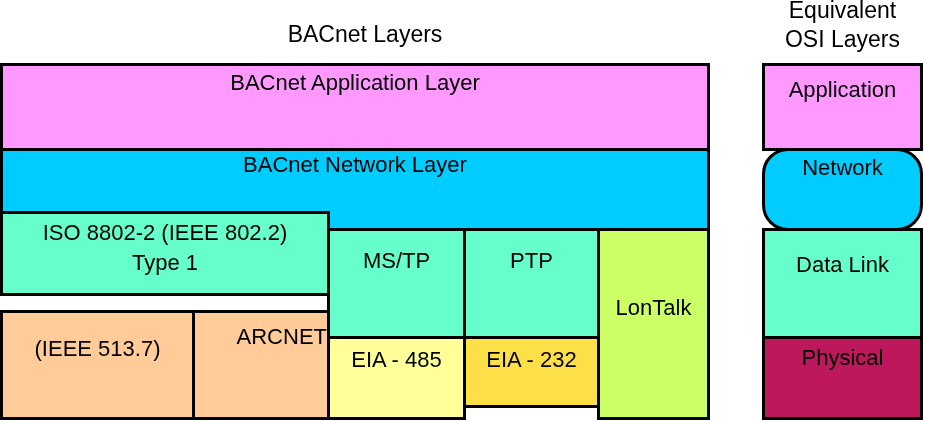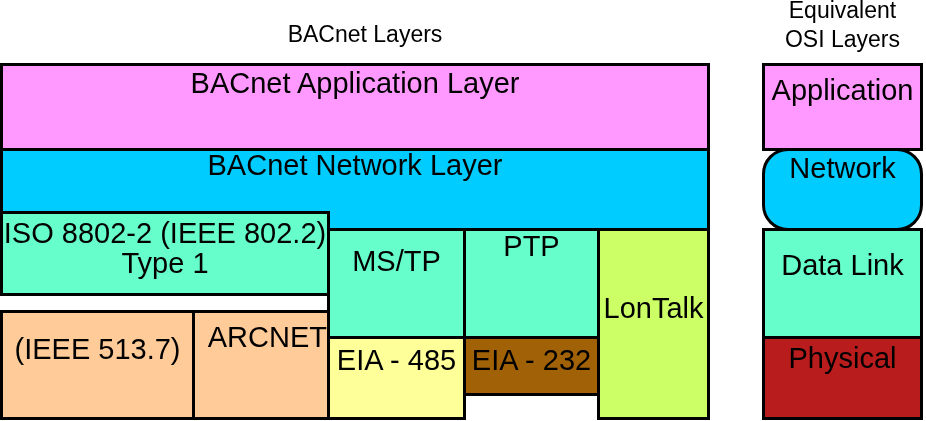--- a/index.html
+++ b/index.html
@@ -19,21 +19,21 @@
     line-height: 29px;
     white-space: nowrap;
   }
   .box {
     position: absolute;
     box-sizing: border-box;
     border: 3px solid #000000;
     display: flex;
     flex-direction: column;
     align-items: center;
-    font-size: 29px;
+    font-size: 22px;
     line-height: 26px;
     text-align: center;
   }
   .iso2 { line-height: 30px; }
 </style>
 </head>
 <body>
 
 <div class="canvas">
 
@@ -65,41 +65,41 @@
   </div>
 
   <div class="box" style="left: 327px; top: 228px; width: 139px; height: 111px; padding-top: 17px; background-color: rgb(102, 255, 204);">
     <span>MS/TP</span>
   </div>
 
   <div class="box" style="left: 327px; top: 336px; width: 139px; height: 84px; padding-top: 8px; background-color: rgb(255, 255, 153); text-align: right;">
     <span>EIA - 485</span>
   </div>
 
-  <div class="box" style="left: 463px; top: 228px; width: 137px; height: 111px; padding-top: 2px; background-color: rgb(102, 255, 204);">
+  <div class="box" style="left: 463px; top: 228px; width: 137px; height: 111px; padding-top: 17px; background-color: rgb(102, 255, 204);">
     <span>PTP</span>
   </div>
 
-  <div class="box" style="left: 463px; top: 336px; width: 137px; height: 60px; padding-top: 8px; background-color: #a16207;">
+  <div class="box" style="left: 463px; top: 336px; width: 137px; height: 72px; padding-top: 8px; background-color: #fde047;">
     <span>EIA - 232</span>
   </div>
 
   <div class="box" style="left: 597px; top: 228px; width: 113px; height: 192px; padding-top: 64px; background-color: rgb(204, 255, 102); align-items: center;">
     <span>LonTalk</span>
   </div>
 
   <div class="box" style="left: 762px; top: 63px; width: 161px; height: 88px; padding-top: 11px; background-color: rgb(255, 153, 255);">
     <span>Application</span>
   </div>
 
   <div class="box" style="left: 762px; top: 148px; width: 161px; height: 83px; padding-top: 4px; background-color: rgb(0, 204, 255); border-radius: 26px;">
     <span>Network</span>
   </div>
 
   <div class="box" style="left: 762px; top: 228px; width: 161px; height: 111px; padding-top: 21px; background-color: rgb(102, 255, 204);">
     <span>Data Link</span>
   </div>
 
-  <div class="box" style="left: 762px; top: 336px; width: 161px; height: 84px; padding-top: 6px; background-color: #b91c1c;">
+  <div class="box" style="left: 762px; top: 336px; width: 161px; height: 84px; padding-top: 6px; background-color: #be185d;">
     <span>Physical</span>
   </div>
 
 </div>
 
 </body></html>

